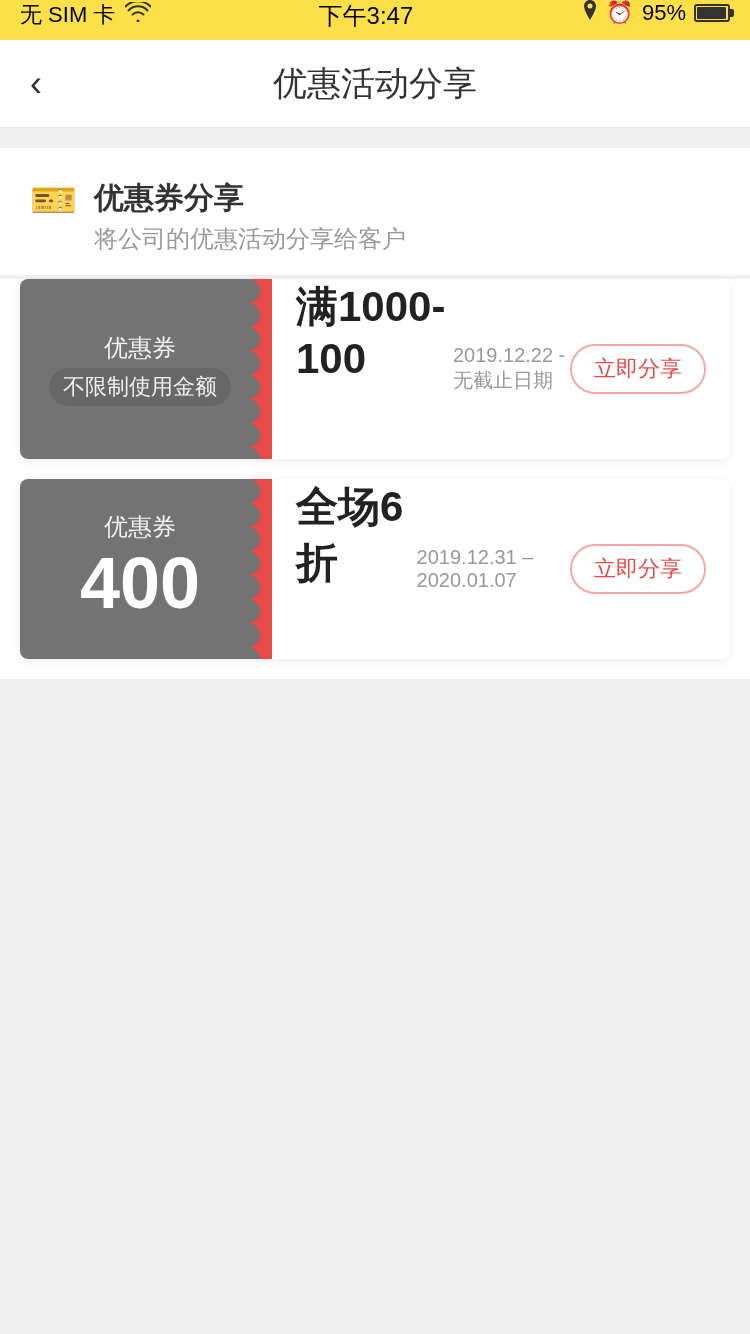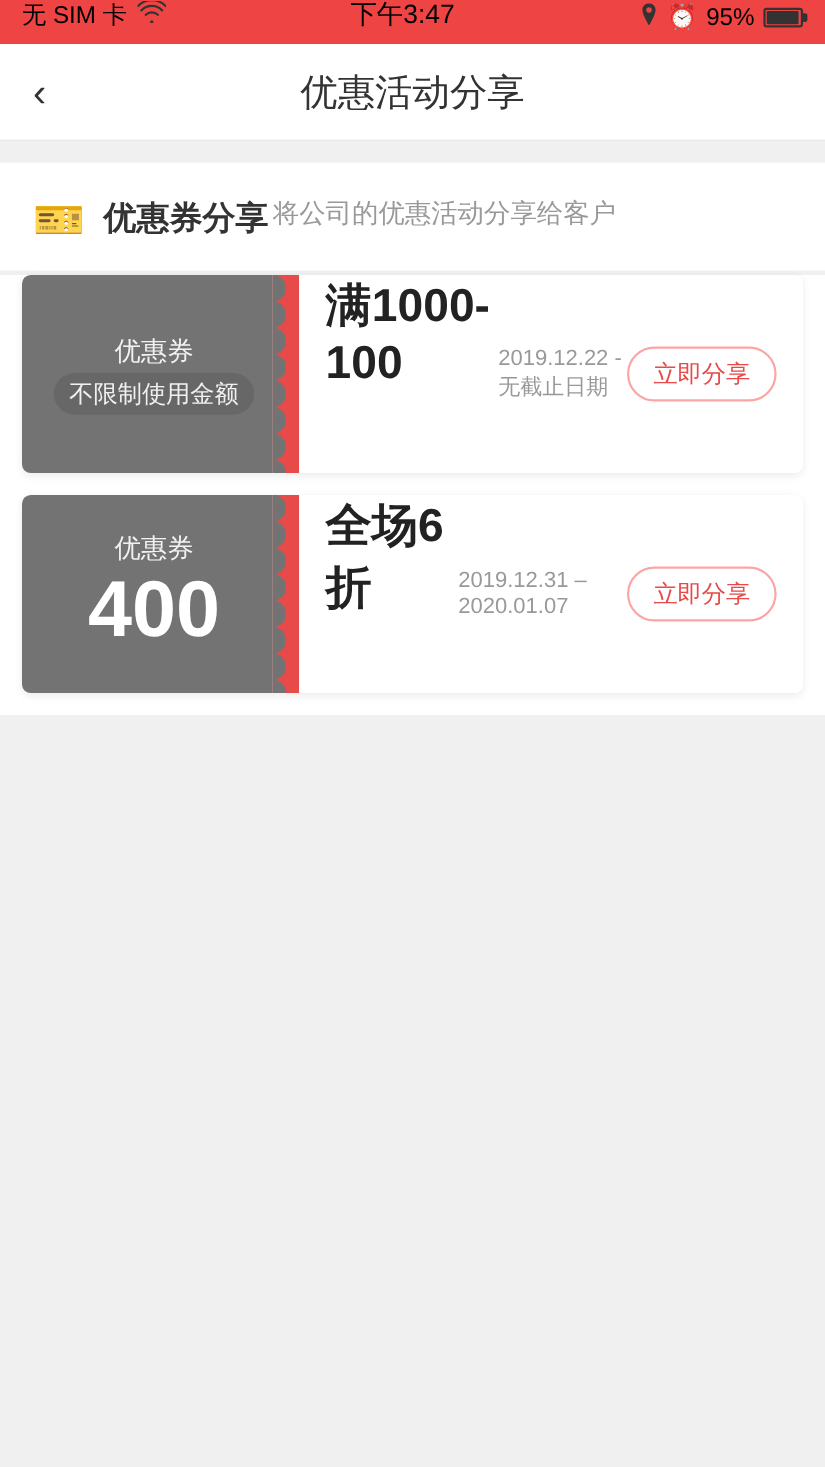--- a/index.html
+++ b/index.html
@@ -9,25 +9,25 @@
       width: 750px;
       min-height: 1334px;
       background: #f0f0f0;
       font-family: -apple-system, "PingFang SC", "Helvetica Neue", Arial, sans-serif;
     }
 
     
     .status-bar {
       width: 100%;
       height: 40px;
-      background: #ef4444;
-      display: flex;
-      align-items: flex-end;
+      background: #fde047;
+      display: flex;
+      align-items: flex-start;
       justify-content: space-between;
-      padding: 11px 20px;
+      padding: 0 20px;
       font-size: 24px;
       font-weight: 500;
     }
     .status-left {
       display: flex;
       align-items: center;
       gap: 10px;
       font-size: 22px;
     }
     .status-center {
@@ -103,21 +103,21 @@
       gap: 16px;
     }
     .section-icon {
       width: 48px;
       height: 48px;
       font-size: 38px;
       flex-shrink: 0;
     }
     .section-text-group {
       display: flex;
-      flex-direction: row;
+      flex-direction: column;
       gap: 4px;
     }
     .section-title {
       font-size: 30px;
       font-weight: 600;
       color: #333;
     }
     .section-subtitle {
       font-size: 24px;
       color: #999;

